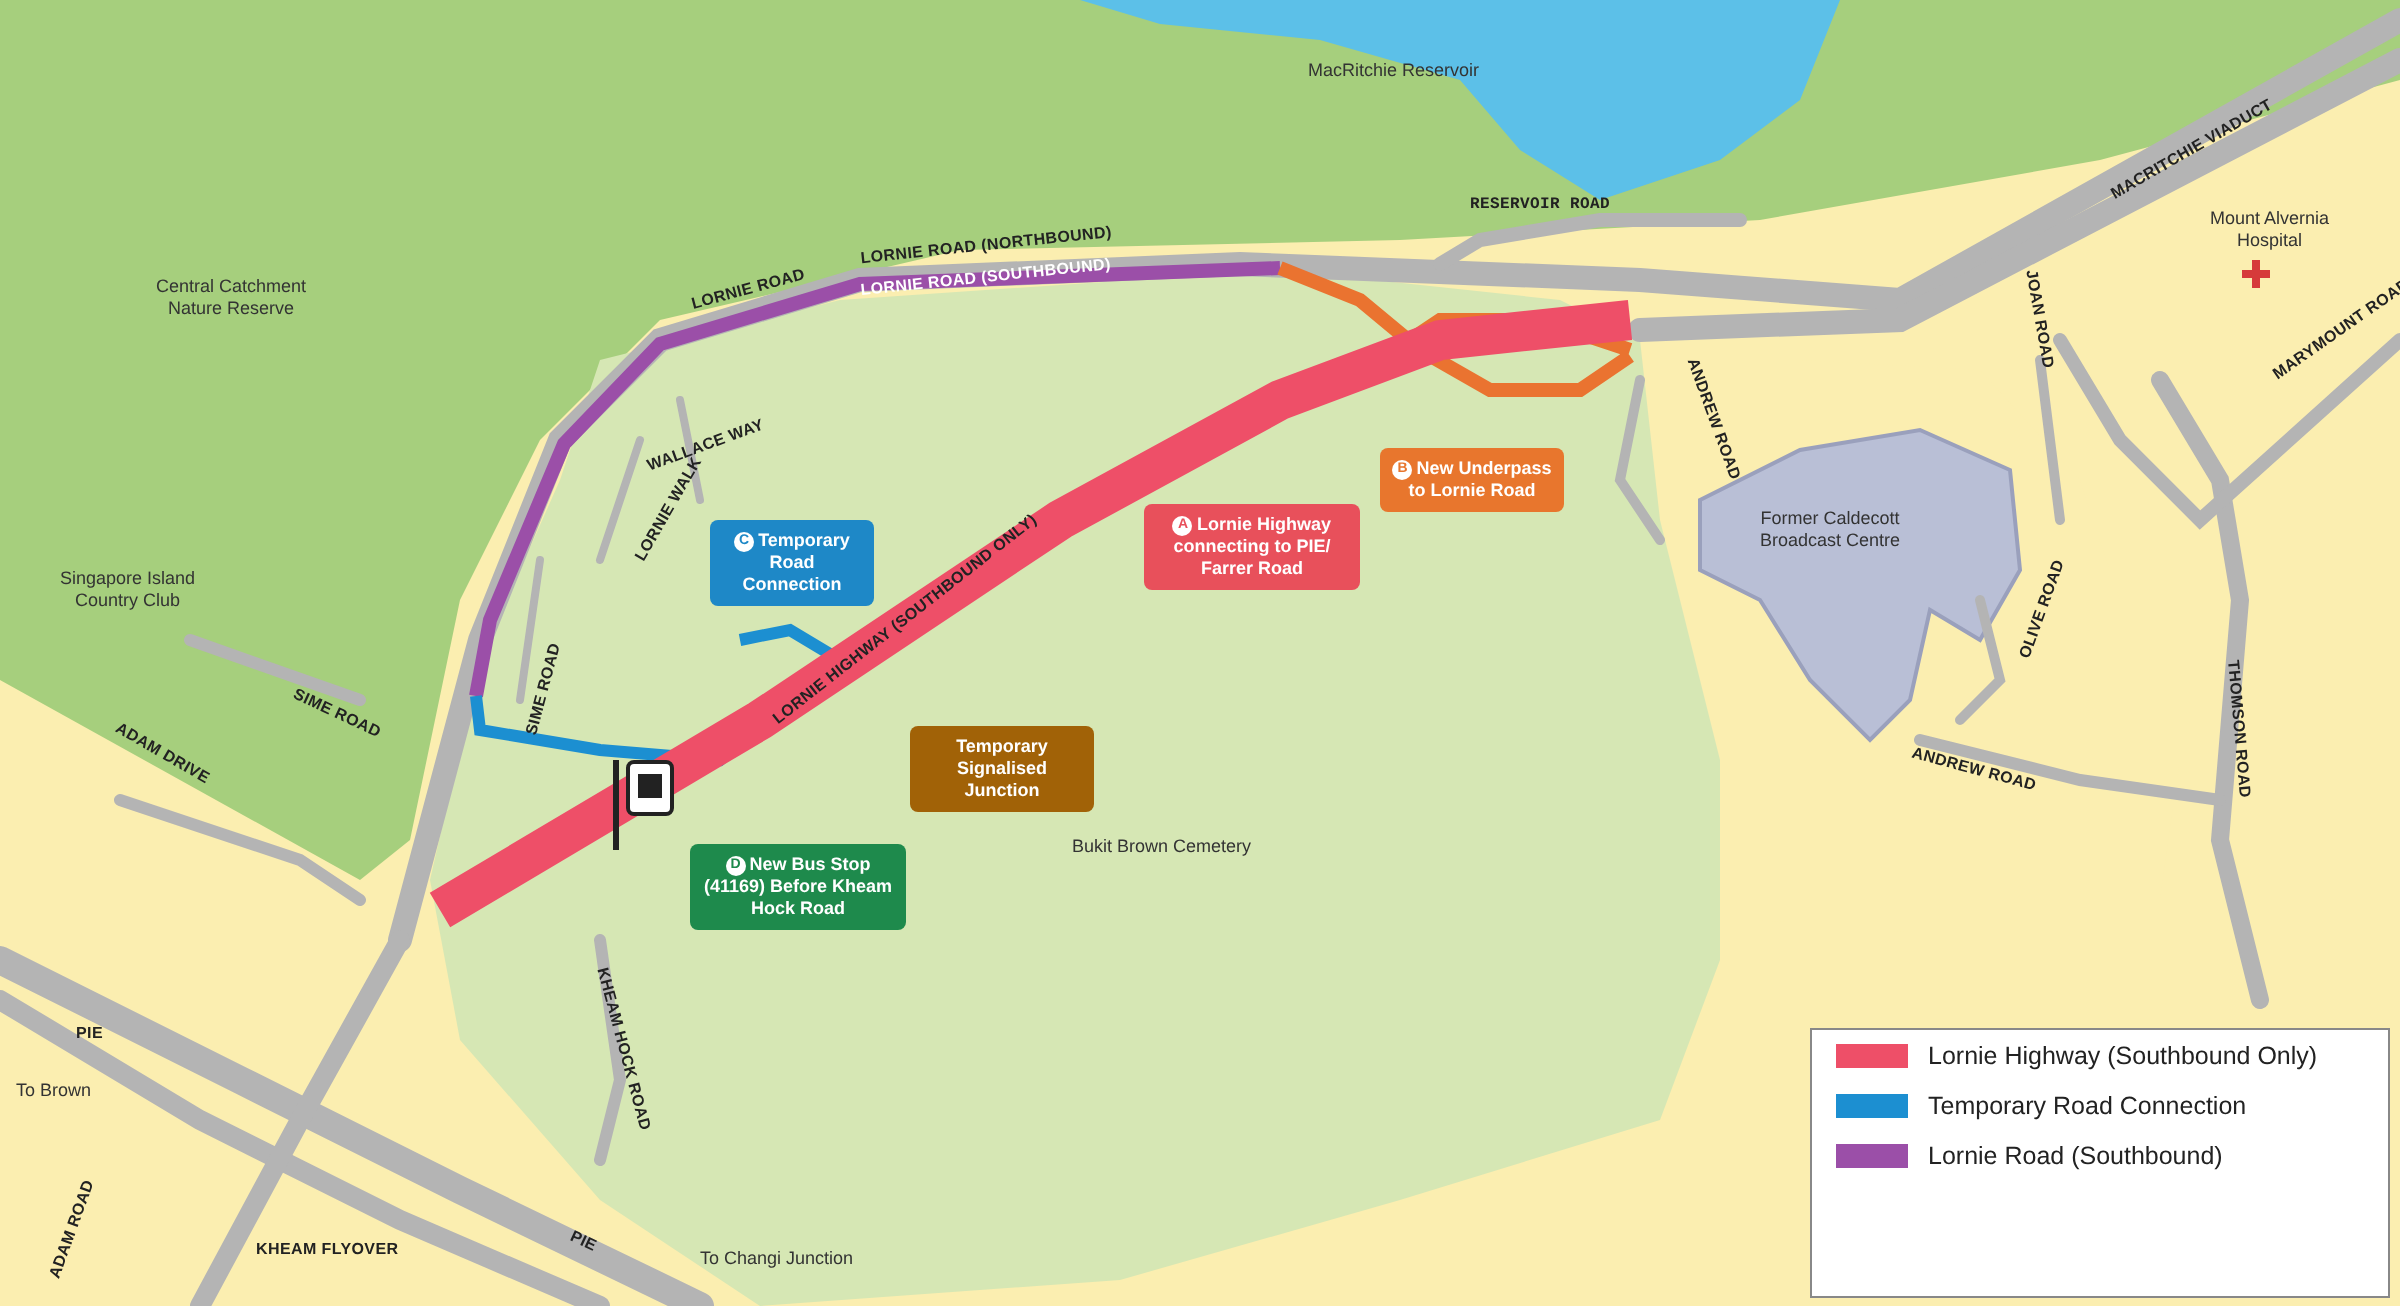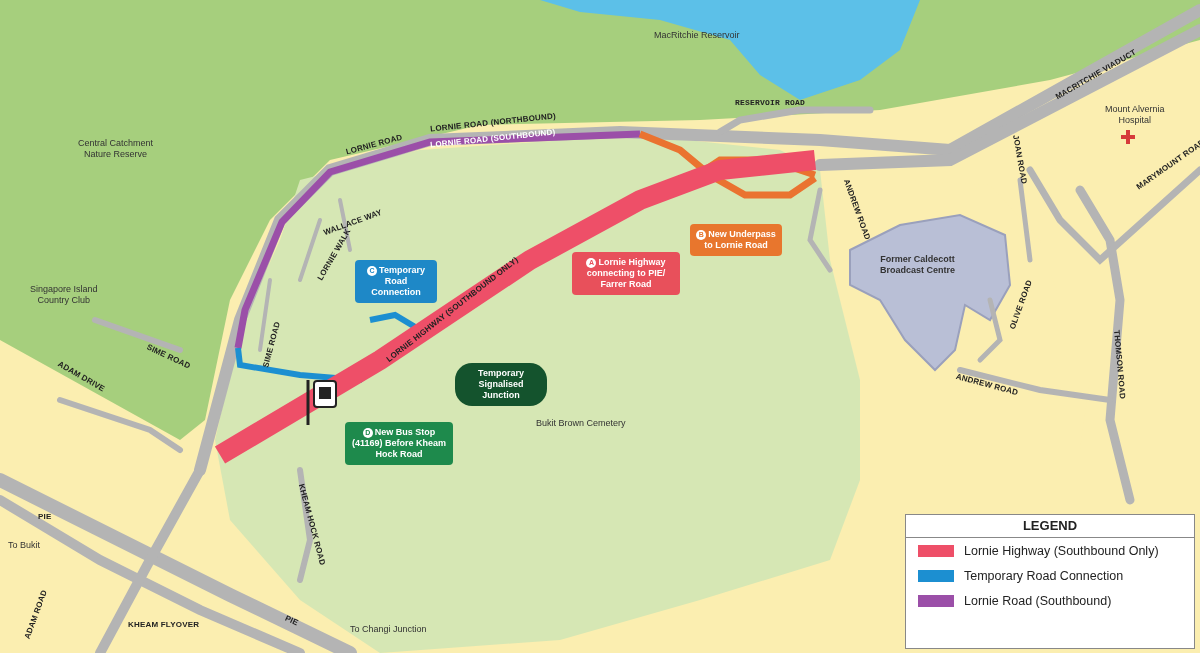--- a/index.html
+++ b/index.html
@@ -72,25 +72,25 @@
         <rect x="1121" y="135" width="14" height="4"></rect>
       </g>
 </svg>
 
 <div class="lbl place" style="left:654px;top:30px;">MacRitchie Reservoir</div>
 <div class="lbl place" style="left:78px;top:138px;white-space:pre;text-align:center;">Central Catchment
 Nature Reserve</div>
 <div class="lbl place" style="left:30px;top:284px;white-space:pre;">Singapore Island
 Country Club</div>
 <div class="lbl place" style="left:536px;top:418px;text-align:right;">Bukit Brown Cemetery</div>
-<div class="lbl place" style="left:880px;top:254px;white-space:pre;font-weight:bold;">Former Caldecott
+<div class="lbl place" style="left:880px;top:254px;white-space:pre;">Former Caldecott
 Broadcast Centre</div>
 <div class="lbl place" style="left:1105px;top:104px;white-space:pre;">Mount Alvernia
 Hospital</div>
-<div class="lbl place" style="left:8px;top:540px;">To Bukit</div>
+<div class="lbl place" style="left:8px;top:540px;">To Brown</div>
 <div class="lbl place" style="left:350px;top:624px;">To Changi Junction</div>
 
 <div class="lbl road" style="left:735px;top:98px;font-family:Liberation Mono, monospace;">RESERVOIR ROAD</div>
 <div class="lbl road" style="left:1050px;top:70px;transform:rotate(-30deg);">MACRITCHIE VIADUCT</div>
 <div class="lbl road" style="left:345px;top:140px;transform:rotate(-15deg);">LORNIE ROAD</div>
 <div class="lbl road" style="left:430px;top:118px;transform:rotate(-6deg);">LORNIE ROAD (NORTHBOUND)</div>
 <div class="lbl road" style="left:430px;top:134px;transform:rotate(-6deg);color:#fff;">LORNIE ROAD (SOUTHBOUND)</div>
 <div class="lbl road" style="left:322px;top:218px;transform:rotate(-20deg);">WALLACE WAY</div>
 <div class="lbl road" style="left:305px;top:250px;transform:rotate(-60deg);">LORNIE WALK</div>
 <div class="lbl road" style="left:248px;top:340px;transform:rotate(-75deg);">SIME ROAD</div>
@@ -105,25 +105,24 @@
 <div class="lbl road" style="left:825px;top:205px;transform:rotate(70deg);">ANDREW ROAD</div>
 <div class="lbl road" style="left:955px;top:380px;transform:rotate(15deg);">ANDREW ROAD</div>
 <div class="lbl road" style="left:995px;top:155px;transform:rotate(80deg);">JOAN ROAD</div>
 <div class="lbl road" style="left:995px;top:300px;transform:rotate(-70deg);">OLIVE ROAD</div>
 <div class="lbl road" style="left:1085px;top:360px;transform:rotate(85deg);">THOMSON ROAD</div>
 <div class="lbl road" style="left:1130px;top:160px;transform:rotate(-35deg);">MARYMOUNT ROAD</div>
 
 <div class="callout" style="left:572px;top:252px;width:96px;background:#e8505b;"><span class="badge" style="color:#e8505b;">A</span><span>Lornie Highway connecting to PIE/ Farrer Road</span></div>
 <div class="callout" style="left:690px;top:224px;width:80px;background:#e8762d;"><span class="badge" style="color:#e8762d;">B</span><span>New Underpass to Lornie Road</span></div>
 <div class="callout" style="left:355px;top:260px;width:70px;background:#1e88c7;"><span class="badge" style="color:#1e88c7;">C</span><span>Temporary Road Connection</span></div>
-<div class="callout" style="left:455px;top:363px;width:80px;background:#14532d;border-radius:17px;"><span>Temporary Signalised Junction</span></div>
+<div class="callout" style="left:455px;top:363px;width:80px;background:#a16207;"><span>Temporary Signalised Junction</span></div>
 <div class="callout" style="left:345px;top:422px;width:96px;background:#1e8a4c;"><span class="badge" style="color:#1e8a4c;">D</span><span>New Bus Stop (41169) Before Kheam Hock Road</span></div>
 
 <div id="legend">
-  <div class="title">LEGEND</div>
   <div class="item">
         <div class="swatch" style="background:#ee4f68;"></div>
         <span class="text">Lornie Highway (Southbound Only)</span>
       </div>
   <div class="item">
         <div class="swatch" style="background:#1c8fd1;"></div>
         <span class="text">Temporary Road Connection</span>
       </div>
   <div class="item">
         <div class="swatch" style="background:#9b4fa8;"></div>

